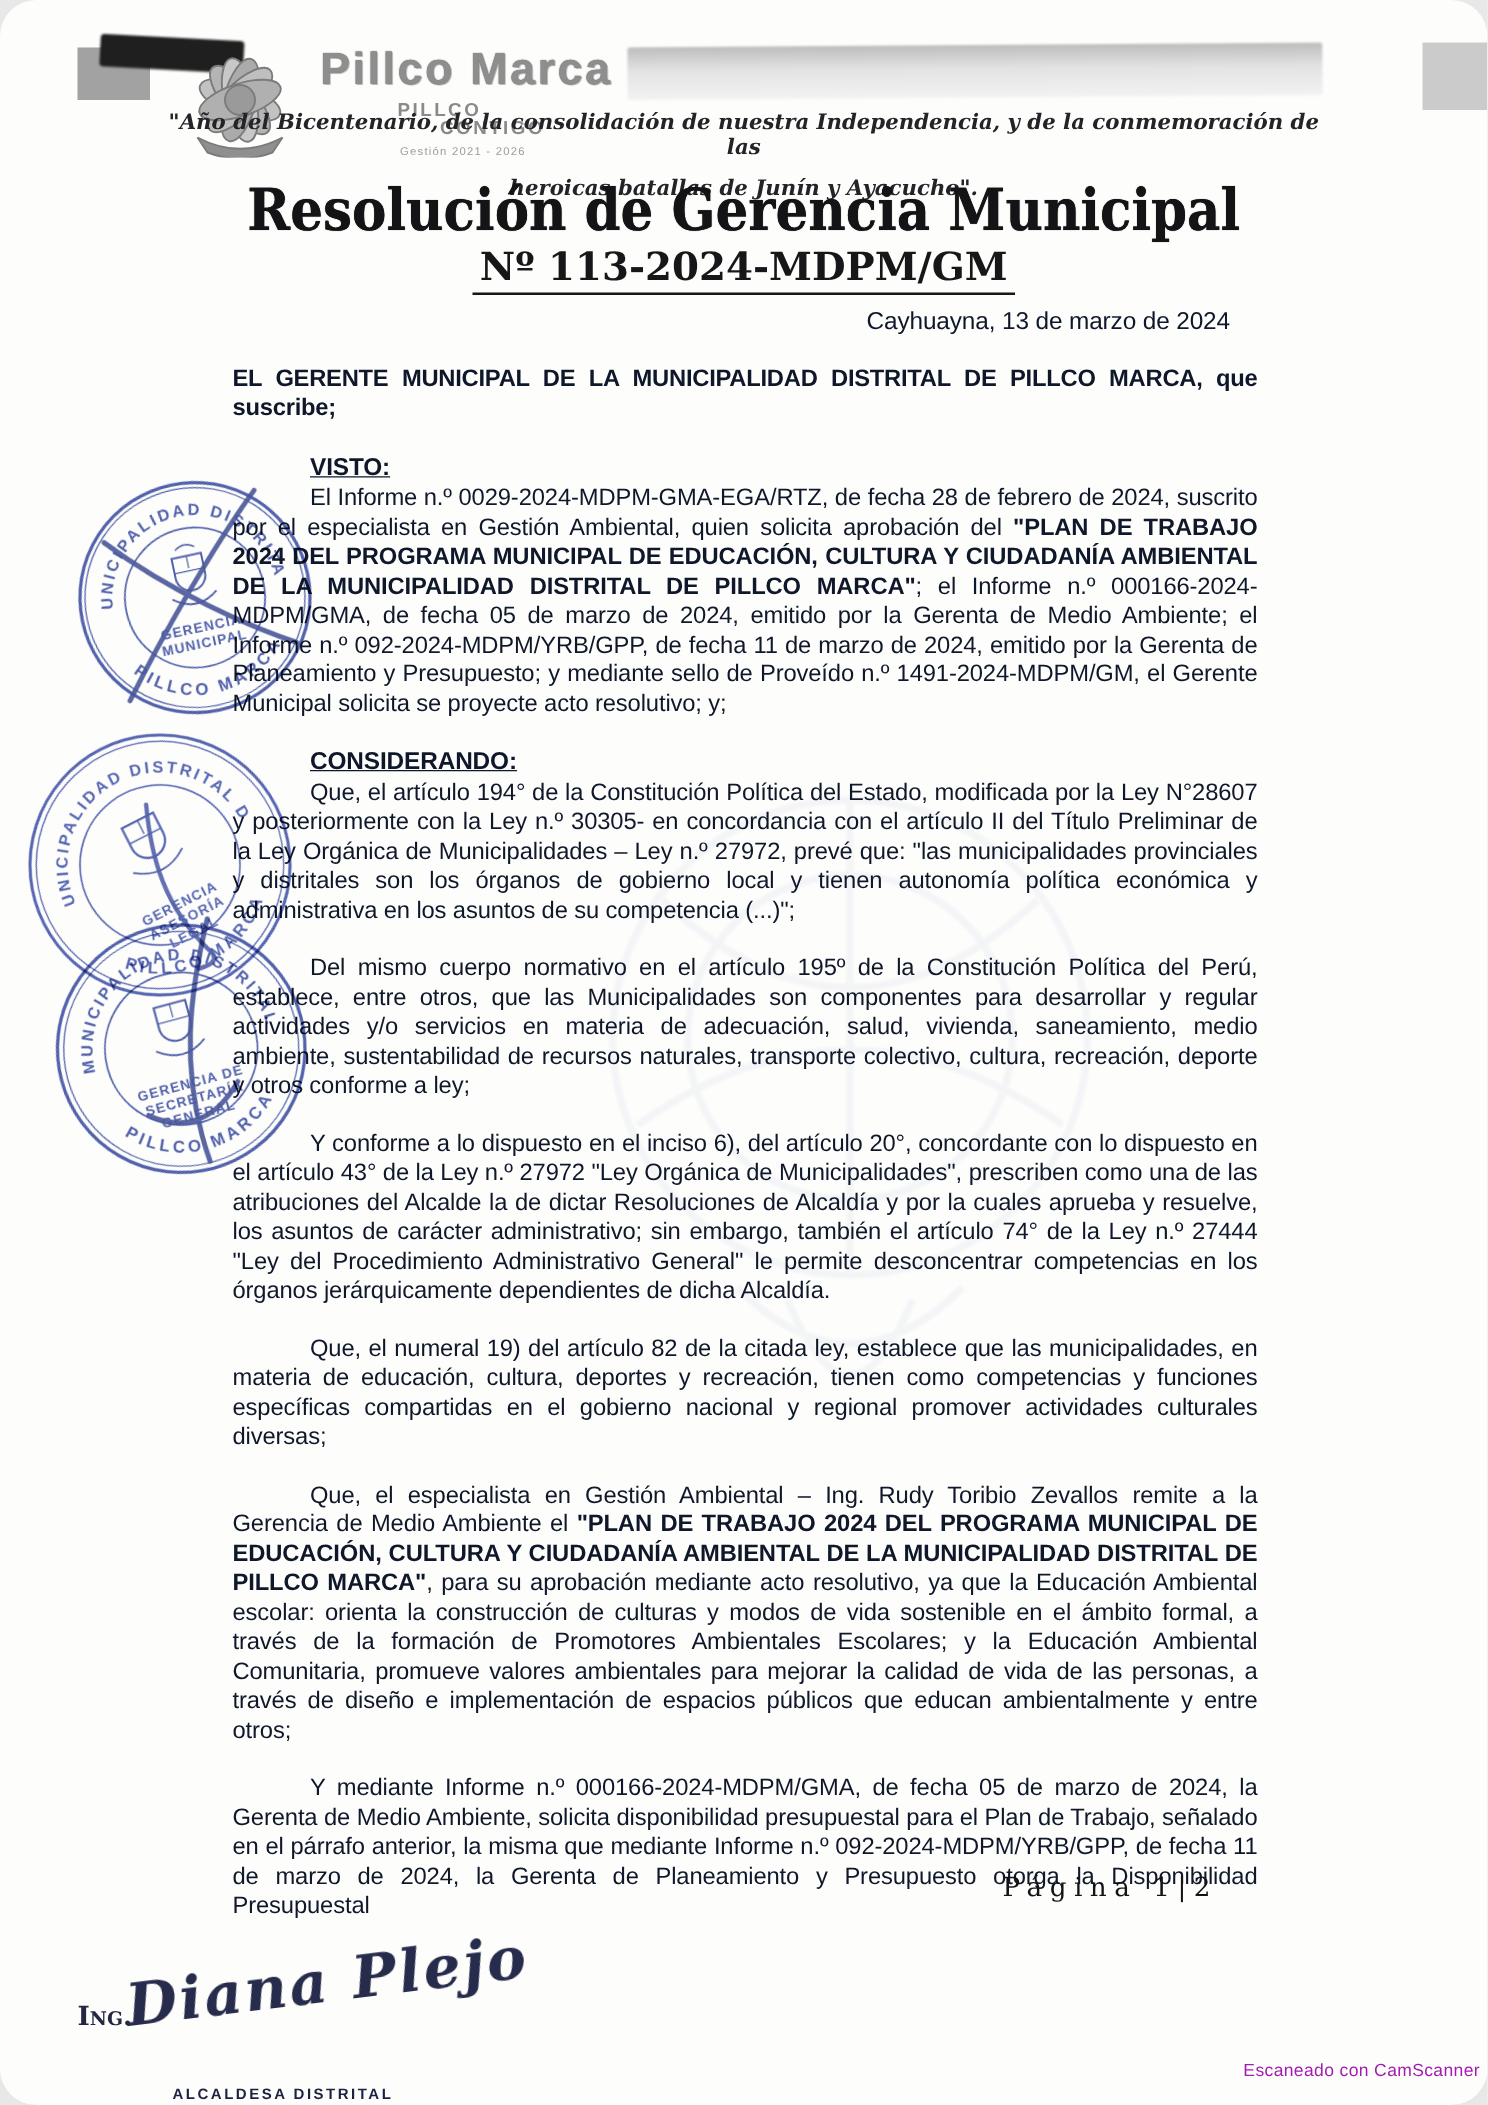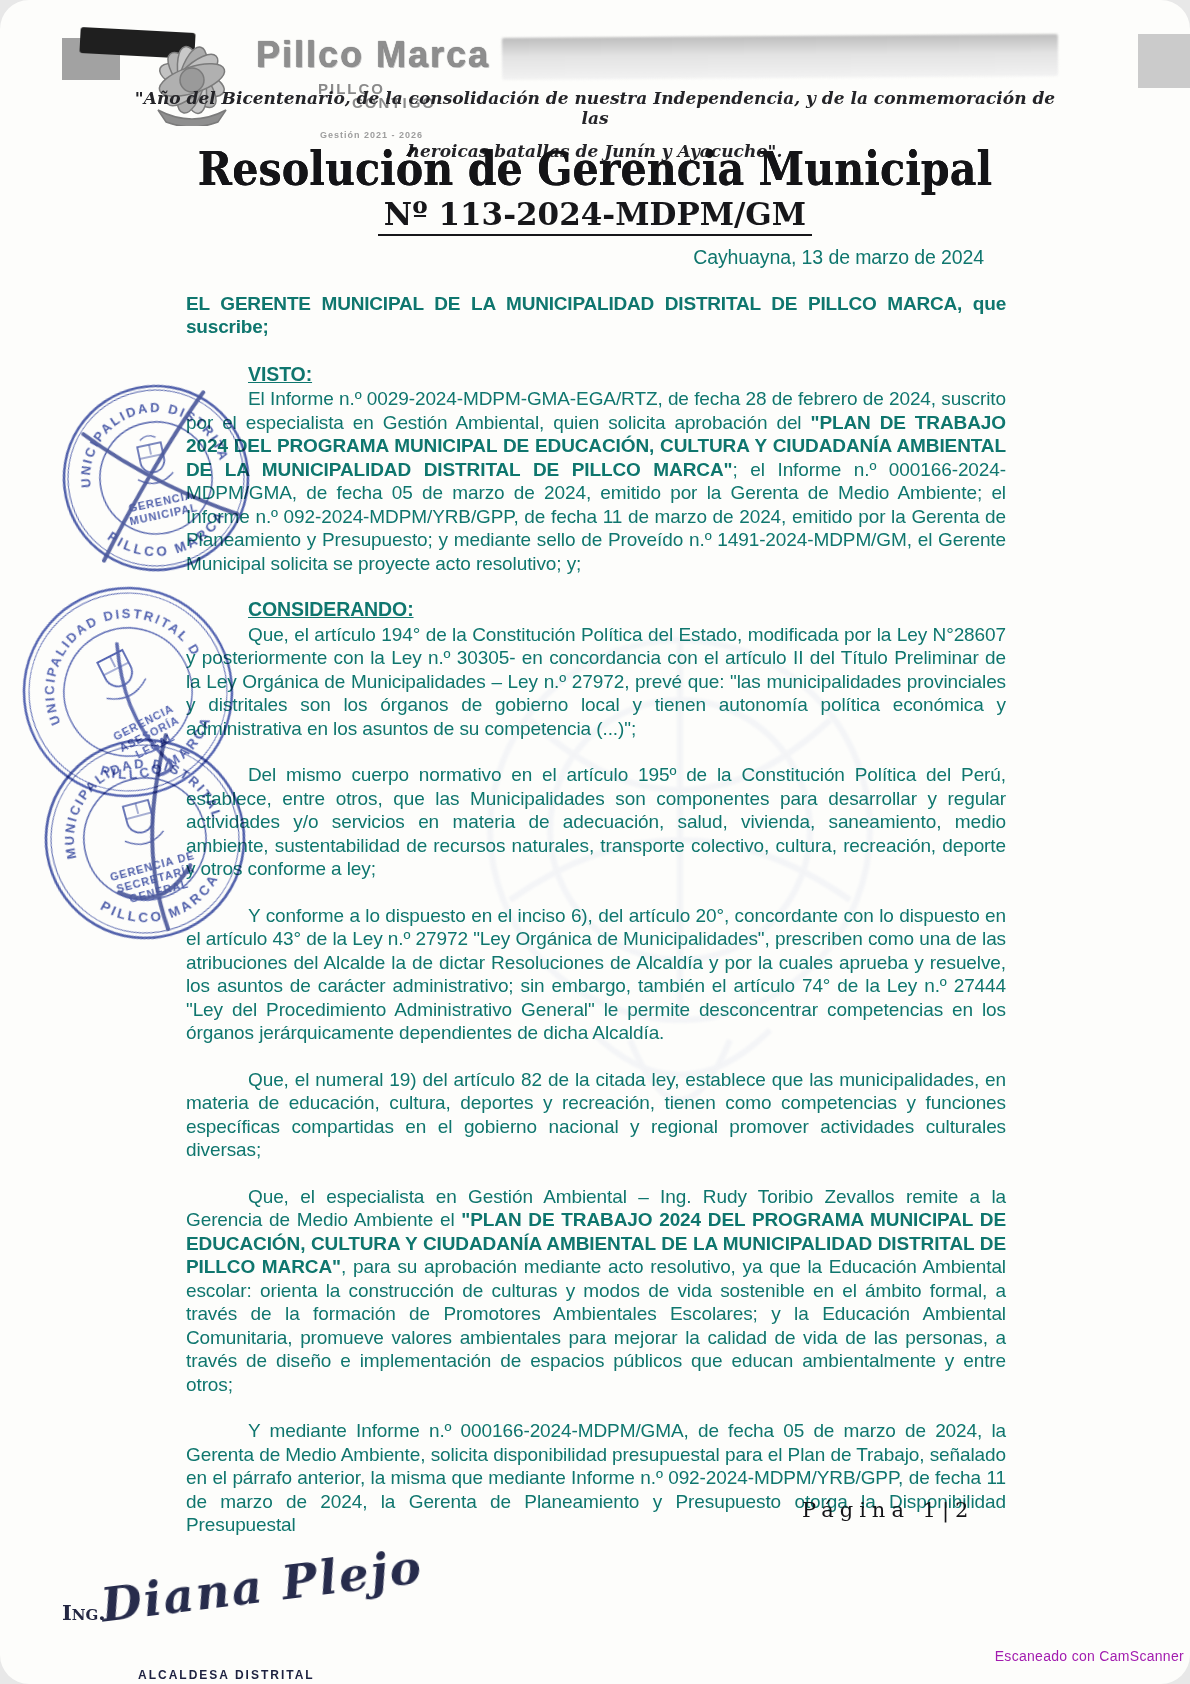--- a/index.html
+++ b/index.html
@@ -16,36 +16,36 @@
     transform:rotate(-.4deg);border-radius:2px;filter:blur(.8px);}
   .scan-sq-right{position:absolute;right:0px;top:34px;width:52px;height:54px;background:#cbcbcb;filter:blur(.5px);}
   
   .logo-emblem{position:absolute;left:120px;top:26px;filter:blur(.4px);}
   .logo-name{
     position:absolute;left:256px;top:34px;font-size:36px;font-weight:bold;letter-spacing:2px;
     color:#8e8e8e;text-shadow:0 0 1px #5c5c5c, 1px 1px 0 #c9c9c9;filter:blur(.4px);
   }
   .logo-sub1{position:absolute;left:318px;top:80px;font-size:15px;font-weight:bold;color:#8a8a8a;letter-spacing:2px;filter:blur(.4px);}
   .logo-sub2{position:absolute;left:352px;top:94px;font-size:15px;font-weight:bold;color:#8a8a8a;letter-spacing:2px;filter:blur(.4px);}
-  .logo-gestion{position:absolute;left:320px;top:116px;font-size:9px;font-weight:bold;color:#9d9d9d;letter-spacing:1px;filter:blur(.3px);margin-top:14px;}
+  .logo-gestion{position:absolute;left:320px;top:116px;font-size:9px;font-weight:normal;color:#9d9d9d;letter-spacing:1px;filter:blur(.3px);}
   
   .quote{position:absolute;left:120px;width:950px;text-align:center;
     font-family:"DejaVu Serif",serif;font-style:italic;font-weight:bold;font-size:17px;color:#242428;}
   .quote.l1{top:88px;}
   .quote.l2{top:113px;margin-top:28px;}
   
   .doc-title{position:absolute;left:0;top:144px;width:1190px;text-align:center;
     font-family:"DejaVu Serif",serif;font-weight:bold;font-size:43px;color:#141417;
     transform:scale(.96,1.08);letter-spacing:0px;text-shadow:0 0 .6px #000;}
   .doc-number{position:absolute;left:0;top:196px;width:1190px;text-align:center;
     font-family:"DejaVu Serif",serif;font-weight:600;font-size:31px;color:#17171a;}
   .doc-number span{border-bottom:2.5px solid #17171a;padding:0 6px 2px 6px;}
   
   .textcol{position:absolute;left:186px;top:246px;width:820px;text-align:justify;
-    font-size:19px;line-height:23.5px;letter-spacing:-0.1px;color:#0f766e;}
+    font-size:19px;line-height:23.5px;letter-spacing:-0.1px;color:#0f172a;}
   .date{ text-align:right;margin:0 22px 22px 0;font-size:19.5px;}
   .addressee{font-weight:bold;margin:0 0 24px 0;font-size:19px;letter-spacing:-0.2px;}
   .heading{font-weight:bold;text-decoration:underline;margin:0 0 1px 62px;font-size:19.5px;}
   .para{ text-indent:62px;margin:0 0 23px 0;}
   .para.last{margin-bottom:0;}
   
   .stamp{position:absolute;filter:blur(.35px);opacity:.88;mix-blend-mode:multiply;}
   .stamp text{font-family:"Liberation Sans",sans-serif;}
   .ring{font-size:13px;font-weight:bold;letter-spacing:2.2px;}
   .ring2{font-size:13.5px;font-weight:bold;letter-spacing:3px;}

